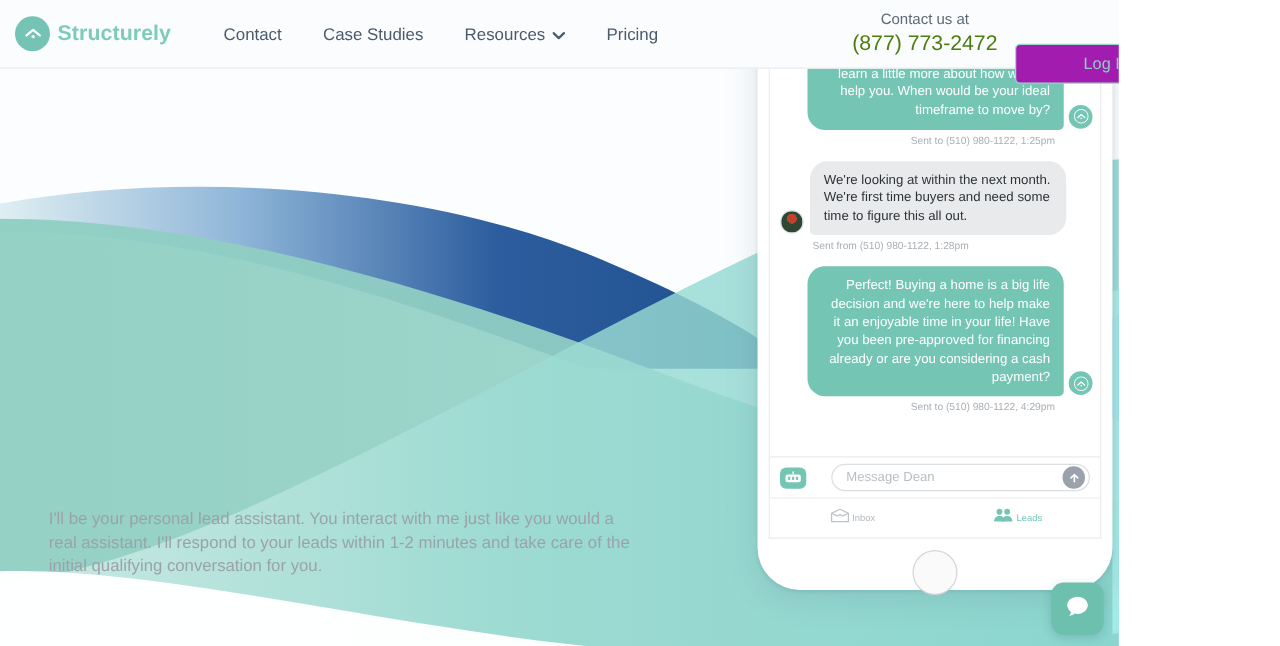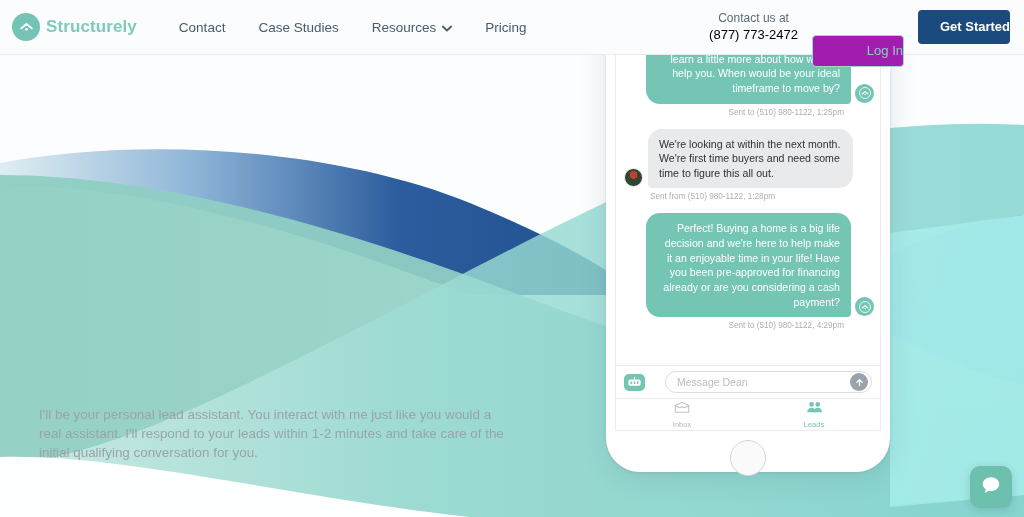--- a/index.html
+++ b/index.html
@@ -2,21 +2,21 @@
 <html><head>
 <meta charset="utf-8">
 <style>
   * { box-sizing: border-box; margin: 0; padding: 0; }
   html, body {
     width: 1024px; height: 517px;
     overflow: hidden;
     font-family: "Liberation Sans", sans-serif;
     background: #ffffff;
   }
-  .page { position: relative; width: 1024px; height: 517px; overflow: hidden; background:#fff; }
+  .page { position: relative; width: 895px; height: 517px; overflow: hidden; background:#fff; }
 
   
   .header {
     position: absolute; top: 0; left: 0; width: 1024px; height: 55px;
     background: #fbfcfd;
     border-bottom: 1px solid #e8ecef;
     display: flex; align-items: center;
     z-index: 60;
   }
   .brand { display: flex; align-items: center; margin-left: 12px; }
@@ -35,21 +35,21 @@
   .nav-link {
     font-size: 13.5px; color: #4a5b6b; text-decoration: none;
     display: flex; align-items: center; gap: 6px; white-space: nowrap;
   }
   .chev { display:inline-block; }
   .header-right {
     margin-left: auto; display: flex; align-items: center; gap: 14px; margin-right: 14px;
   }
   .contact-block { text-align: center; line-height: 1.35; }
   .contact-label { font-size: 12px; color: #5b6b78; }
-  .contact-phone { font-size: 13px; color: #000000; text-align: right; }
+  .contact-phone { font-size: 17px; color: #4d7c0f; text-align: right; }
   .btn-login {
     width: 92px; height: 32px; border-radius: 4px;
     border: 1px solid #9fd8cc; background: #a21caf;
     color: #8ccfc2; font-size: 13px; line-height: 30px; text-align: right;
     cursor: pointer;
     margin-top: 48px;
   }
   .btn-started {
     width: 92px; height: 34px; border-radius: 4px;
     background: #1b4a7e; border: none;
@@ -135,21 +135,21 @@
     width: 18px; height: 18px; border-radius: 50%; background: #9aa3ab; flex: none;
     display: flex; align-items: center; justify-content: center; cursor: pointer;
   }
 
   
   .tabbar {
     position: absolute; left: 9px; top: 439px; width: 266px; height: 32px;
     background: #fff; border: 1px solid #ececec; border-top: none;
     display: flex;
   }
-  .tab { flex: 1; display: flex; flex-direction: column; align-items: center; justify-content: center; gap: 2px; cursor: pointer; }
+  .tab { flex: 1; display: flex; flex-direction: row; align-items: center; justify-content: center; gap: 2px; cursor: pointer; }
   .tab-label { font-size: 7.5px; }
   .tab.inactive .tab-label { color: #b4b9bd; }
   .tab.active .tab-label { color: #74c5b4; }
 
   .home-btn {
     position: absolute; left: 50%; transform: translateX(-50%);
     top: 480px; width: 36px; height: 36px; border-radius: 50%;
     border: 1.6px solid #d3d6d8; background: #fafafa;
   }
 

